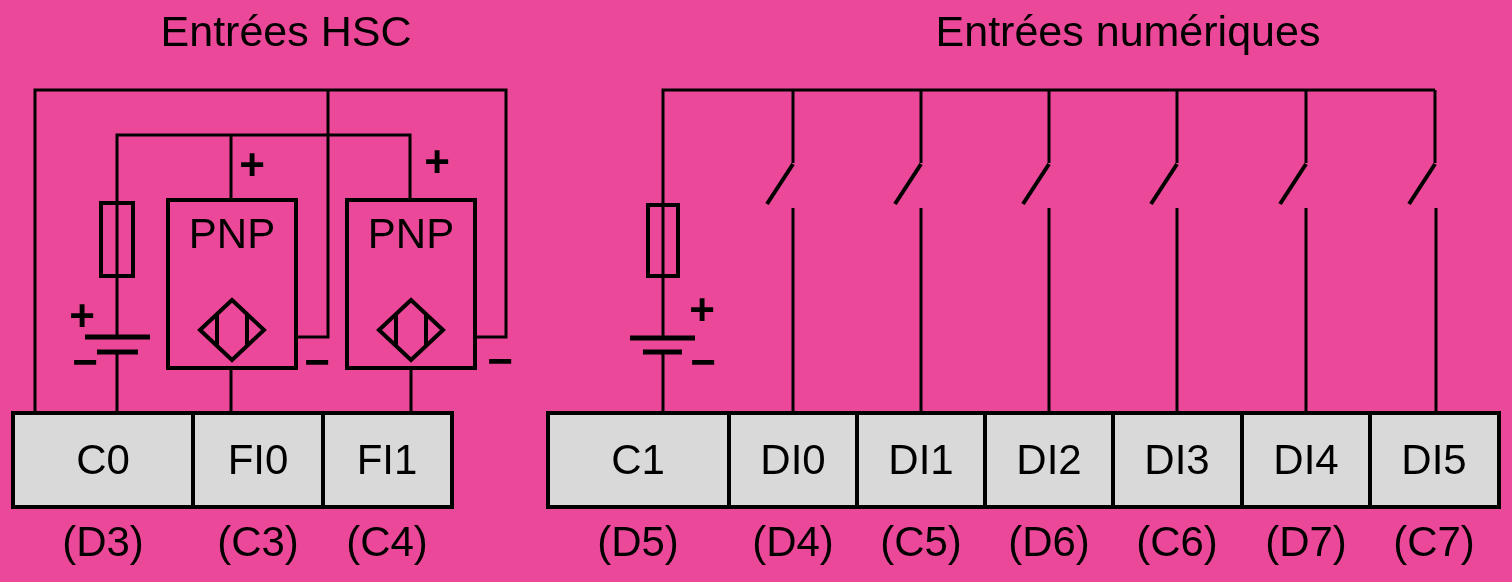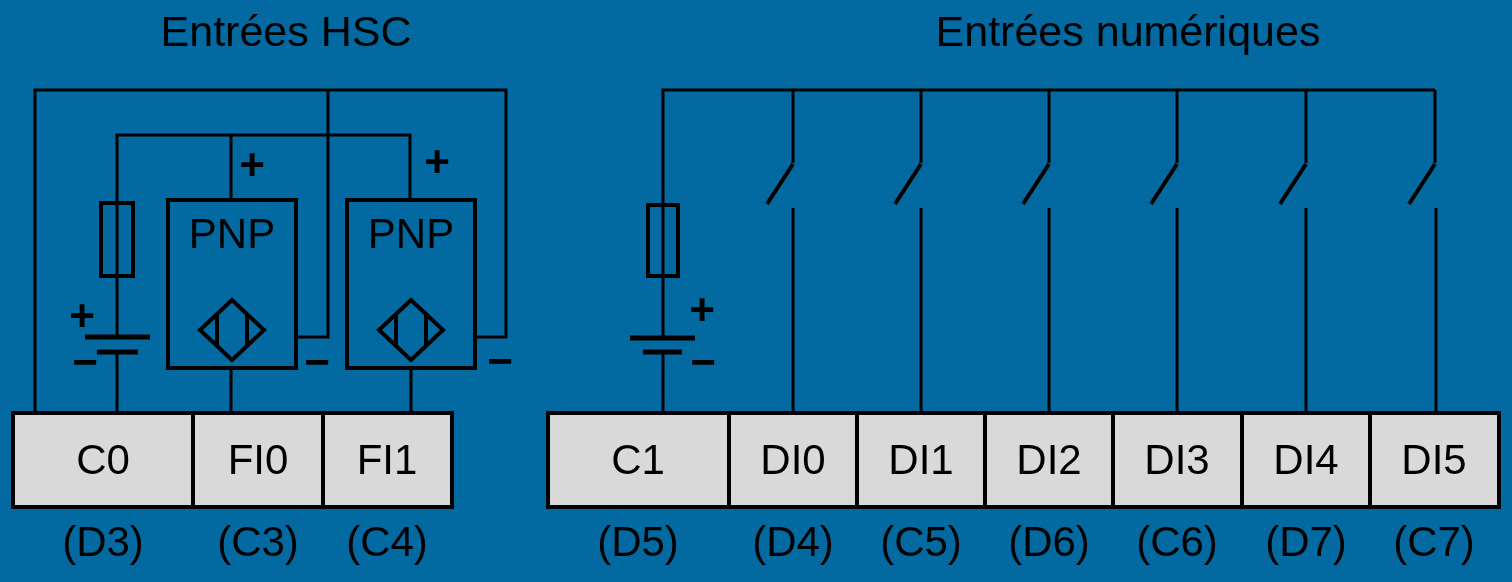--- a/index.html
+++ b/index.html
@@ -4,21 +4,21 @@
 <style>
   html, body {
     margin: 0;
     padding: 0;
     background: #ffffff;
   }
   .stage {
     position: relative;
     width: 1512px;
     height: 582px;
-    background: #0369a1;
+    background: #ec4899;
     overflow: hidden;
     text-align: right;
   }
   svg text {
     font-family: "Liberation Sans", sans-serif;
     fill: #000000;
   }
   .wire {
     fill: none;
     stroke: #000000;

